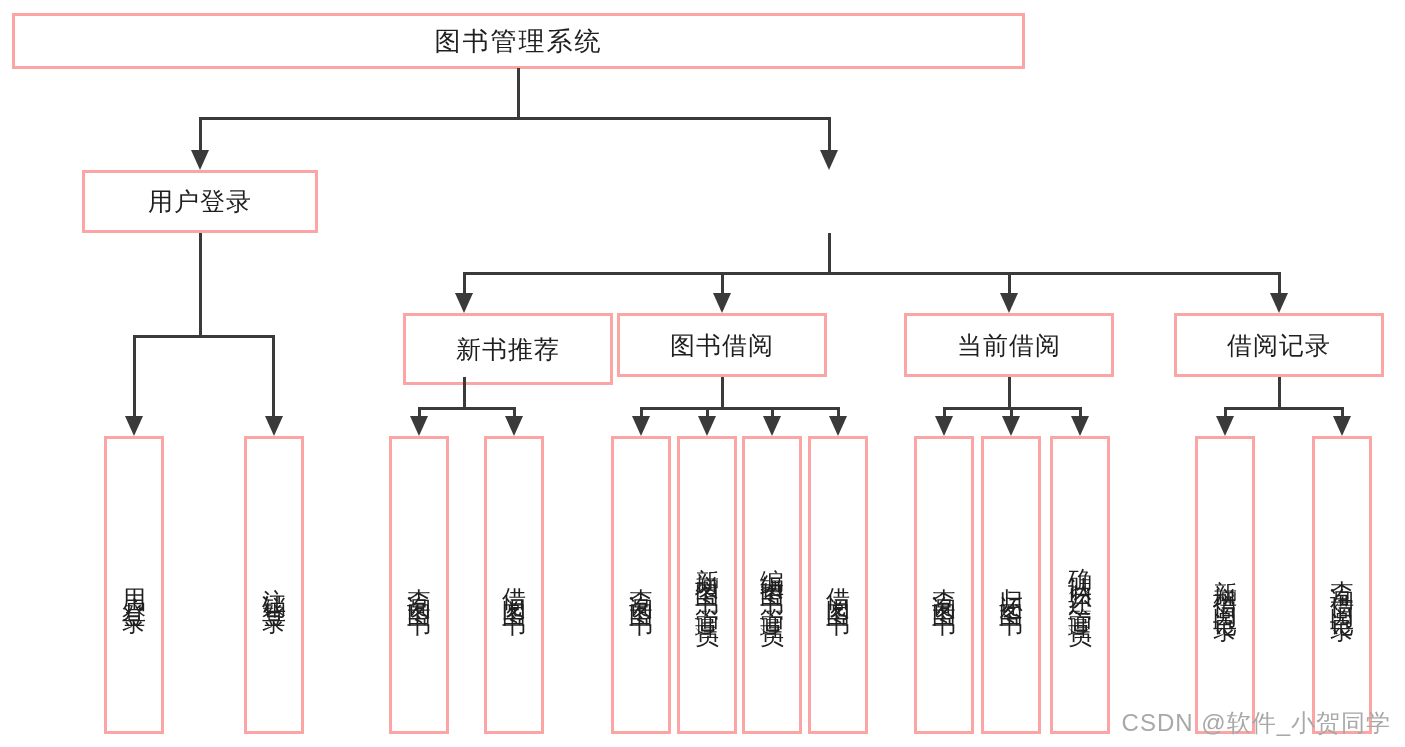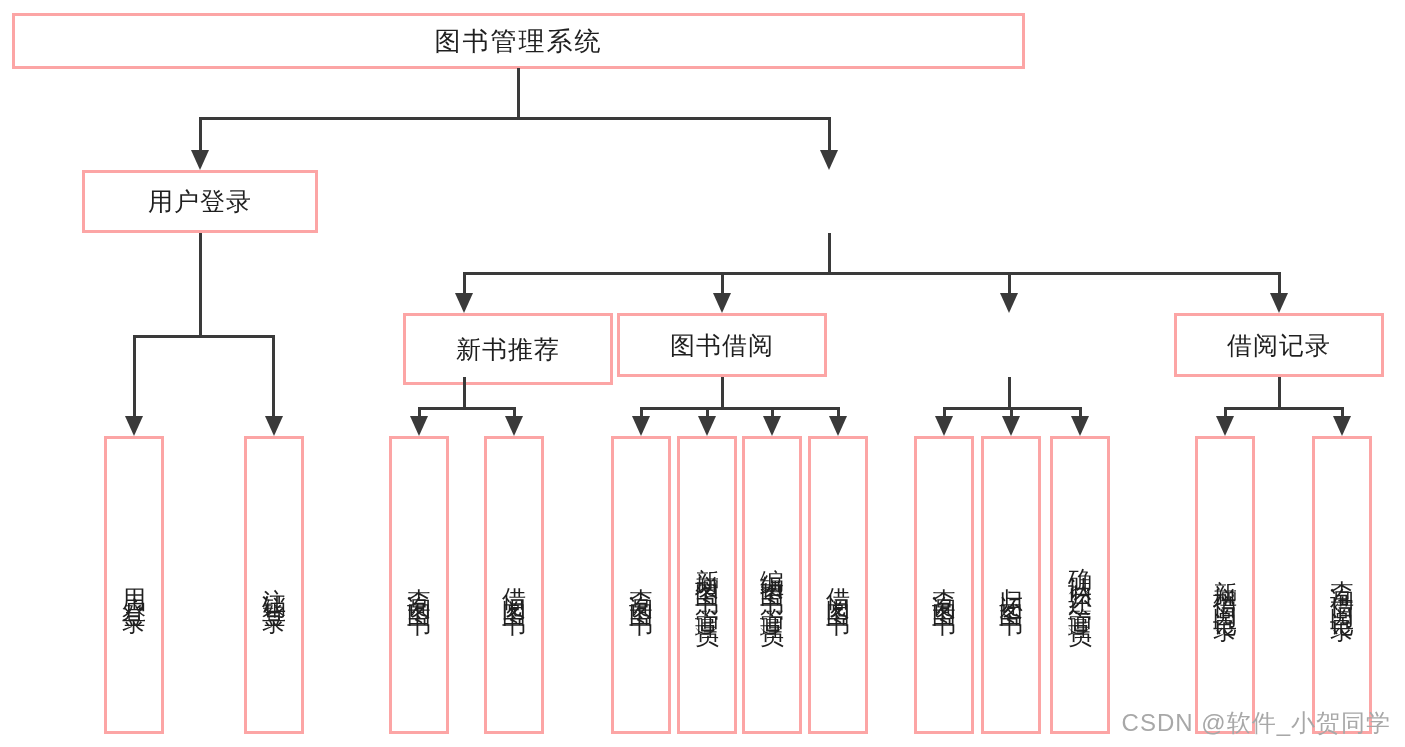--- a/index.html
+++ b/index.html
@@ -77,20 +77,23 @@
 
 
   <div class="node" style="left:375px; top:313px; width:210px; height:72px;margin-left:28px;">
     <span class="label">新书推荐</span>
   </div>
 
   <div class="node" style="left:617px; top:313px; width:210px; height:64px;">
     <span class="label">图书借阅</span>
   </div>
 
+  <div class="node" style="left:904px; top:313px; width:210px; height:64px;">
+    <span class="label">当前借阅</span>
+  </div>
 
   <div class="node" style="left:1174px; top:313px; width:210px; height:64px;">
     <span class="label">借阅记录</span>
   </div>
 
   <div class="node leaf" style="left:104px; top:436px; width:60px; height:298px;">
     <span class="label">用户登录</span>
   </div>
   <div class="node leaf" style="left:244px; top:436px; width:60px; height:298px;">
     <span class="label">注销登录</span>

